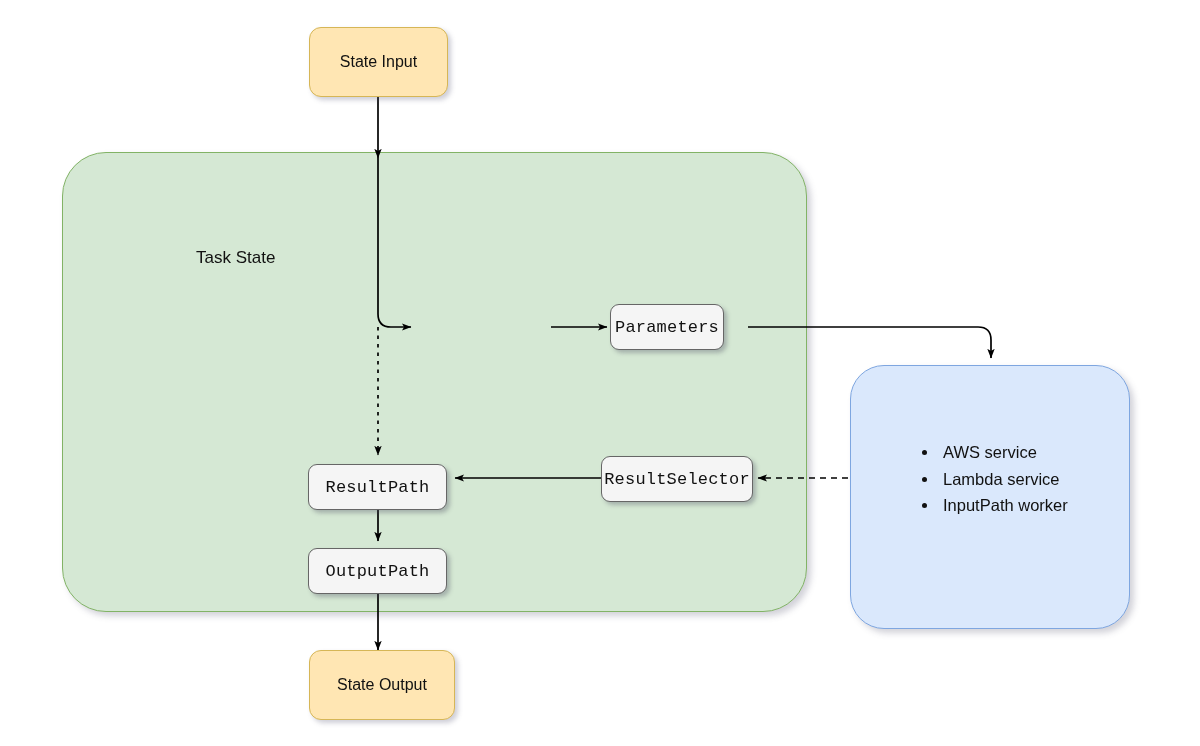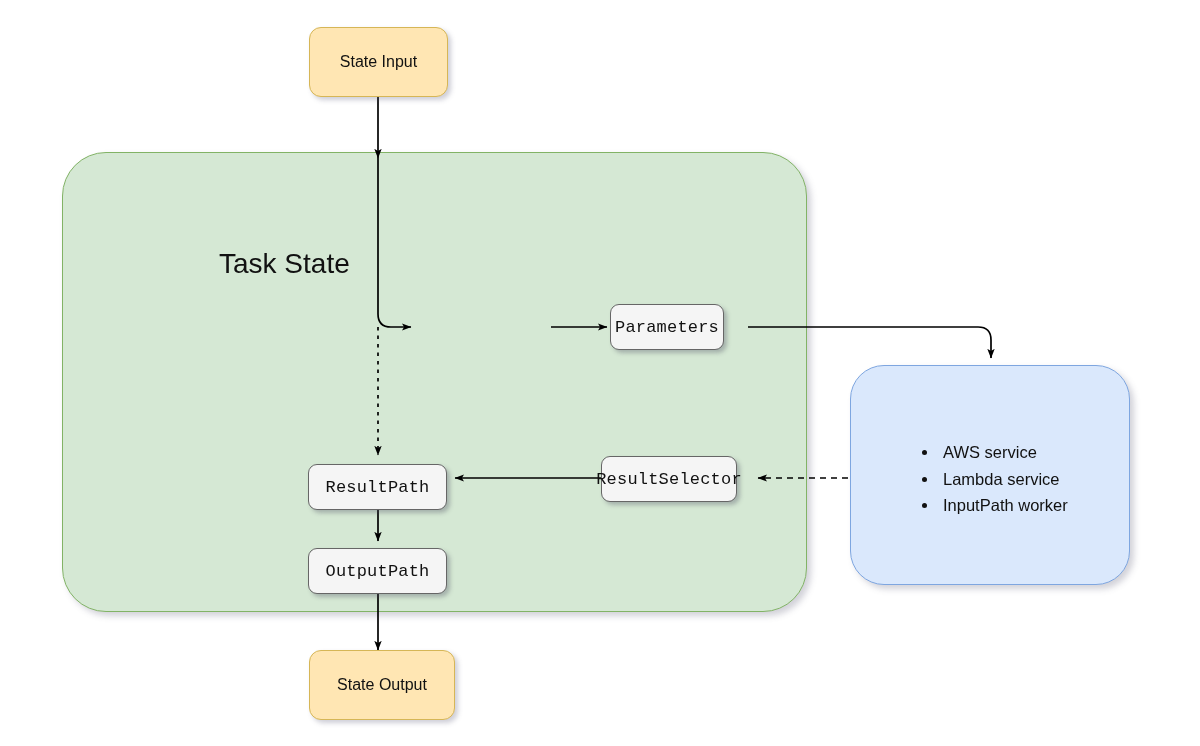--- a/index.html
+++ b/index.html
@@ -46,25 +46,24 @@
   
   .node-group-green {
     background: #d5e8d4;
     border: 1.6px solid #82b366;
     border-radius: 44px;
     box-shadow: 4px 4px 6px rgba(80,80,110,0.26);
     display: block;
   }
   .group-title {
     position: absolute;
-    font-size: 28px;
+    font-size: 17px;
     color: #111111;
     white-space: nowrap;
     font-family: "Liberation Sans", sans-serif;
-    margin-left: 23px;
   }
 
   
   .node-service-blue {
     background: #dae8fc;
     border: 1.6px solid #7ea6e0;
     border-radius: 34px;
     box-shadow: 4px 4px 6px rgba(80,80,110,0.26);
     display: block;
   }
@@ -93,21 +92,21 @@
 </style>
 </head>
 <body>
 
 <div id="canvas">
 
   <div class="node node-group-green" style="left:62px; top:152px; width:745px; height:460px;"></div>
 
   <div class="group-title" style="left:196px; top:248px;">Task State</div>
 
-  <div class="node node-service-blue" style="left:850px; top:365px; width:280px; height:220px;">
+  <div class="node node-service-blue" style="left:850px; top:365px; width:280px; height:264px;">
     <ul class="service-list" style="position:absolute; left:58px; top:73px;">
       <li>AWS service</li>
       <li>Lambda service</li>
       <li>InputPath worker</li>
     </ul>
   </div>
 
   <svg id="edges" viewBox="0 0 1200 746" xmlns="http://www.w3.org/2000/svg">
     <defs>
       <marker id="arrowhead" markerWidth="10" markerHeight="8" refX="9.2" refY="4" orient="auto" markerUnits="userSpaceOnUse">
@@ -136,17 +135,17 @@
 
   <div class="node node-terminal" style="left:309px; top:27px; width:139px; height:70px;">State Input</div>
 
   <div class="node node-terminal" style="left:309px; top:650px; width:146px; height:70px;">State Output</div>
 
 
   <div class="node node-field" style="left:610px; top:304px; width:114px; height:46px;">Parameters</div>
 
   <div class="node node-field" style="left:308px; top:464px; width:139px; height:46px;">ResultPath</div>
 
-  <div class="node node-field" style="left:601px; top:456px; width:136px; height:46px;">ResultSelector</div>
+  <div class="node node-field" style="left:601px; top:456px; width:152px; height:46px;">ResultSelector</div>
 
   <div class="node node-field" style="left:308px; top:548px; width:139px; height:46px;">OutputPath</div>
 
 </div>
 
 </body></html>

